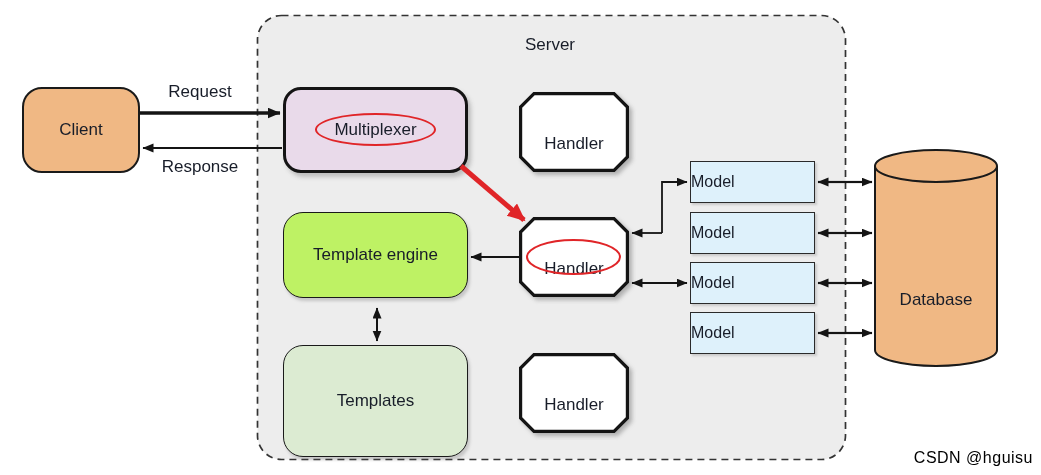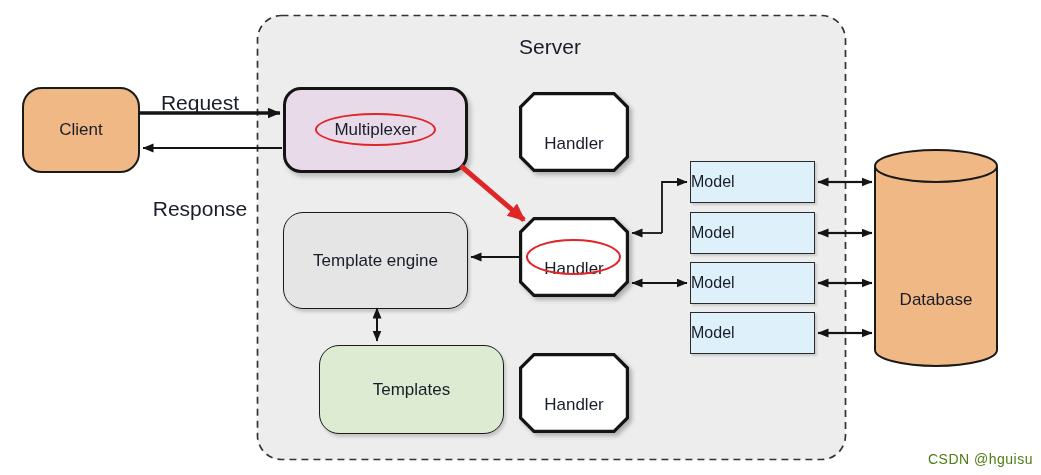--- a/index.html
+++ b/index.html
@@ -14,49 +14,49 @@
 
   .node{position:absolute;display:flex;align-items:center;justify-content:center;
         box-sizing:border-box;font-size:17px;z-index:3;}
   .rounded{border:1.7px solid #1a1a1a;border-radius:20px;
            box-shadow:2px 3px 3px rgba(100,100,100,0.28);}
   #client{left:22px;top:87px;width:118px;height:86px;background:#F0B884;border-radius:20px;
           border:2px solid #1a1a1a;text-align:right;}
   #multiplexer{left:283px;top:87px;width:185px;height:86px;background:#E9DAEA;
           border:3px solid #141414;border-radius:18px;
           box-shadow:3px 4px 4px rgba(100,100,100,0.35);}
-  #template-engine{left:283px;top:212px;width:185px;height:97px;background:#e5e5e5;}
-  #templates{left:283px;top:345px;width:185px;height:89px;background:#DCEBD2;margin-left:36px;}
+  #template-engine{left:283px;top:212px;width:185px;height:86px;background:#bef264;}
+  #templates{left:283px;top:345px;width:185px;height:112px;background:#DCEBD2;}
 
   .octagon{position:absolute;width:110px;height:104px;z-index:3;display:flex;
            align-items:center;justify-content:center;font-size:17px;}
   .octagon svg{position:absolute;left:0;top:0;filter:drop-shadow(3px 3px 2px rgba(100,100,100,0.45));}
   .octagon span{position:relative;z-index:2;}
   #handler-top{left:519px;top:92px;}
   #handler-middle{left:519px;top:217px;}
   #handler-bottom{left:519px;top:353px;}
 
   .model{position:absolute;left:690px;width:125px;height:42px;background:#DEF1FB;
          border:1.8px solid #2a2a2a;display:flex;align-items:center;justify-content:flex-start;
          font-size:16px;z-index:3;box-sizing:border-box;
          box-shadow:2px 2px 2px rgba(100,100,100,0.25);}
   #model-1{top:161px;} #model-2{top:212px;} #model-3{top:262px;} #model-4{top:312px;}
 
-  .float-label{position:absolute;z-index:4;text-align:center;font-size:21px;}
+  .float-label{position:absolute;z-index:4;text-align:center;font-size:17px;}
   #server-label{left:505px;top:35px;width:90px;}
   #database-label{left:875px;top:250px;width:122px;font-size:17px;z-index:3;margin-top:40px;}
-  #request-label{left:145px;top:91px;width:110px;}
-  #response-label{left:142px;top:157px;width:116px;margin-top:40px;}
+  #request-label{left:145px;top:82px;width:110px;}
+  #response-label{left:142px;top:157px;width:116px;}
 
   .red-ellipse{position:absolute;border:2.6px solid #E02528;border-radius:50%;
                z-index:6;box-sizing:border-box;background:transparent;}
   #mux-ellipse{left:315px;top:113px;width:121px;height:33px;}
   #handler-ellipse{left:526px;top:239px;width:95px;height:36px;}
 
-  #watermark{position:absolute;right:8px;bottom:8px;font-size:14px;color:#4d7c0f;
+  #watermark{position:absolute;right:8px;bottom:8px;font-size:16px;color:#000000;
              z-index:6;letter-spacing:0.5px;}
 </style>
 </head>
 <body>
 
 <div id="canvas">
 
   <svg id="bg-layer" class="layer" width="1041" height="475">
     <rect x="257.5" y="15.5" width="588" height="444" rx="24" ry="24" fill="#EDEDED" stroke="#333333" stroke-width="1.7" stroke-dasharray="7 5"></rect>
     <g>

